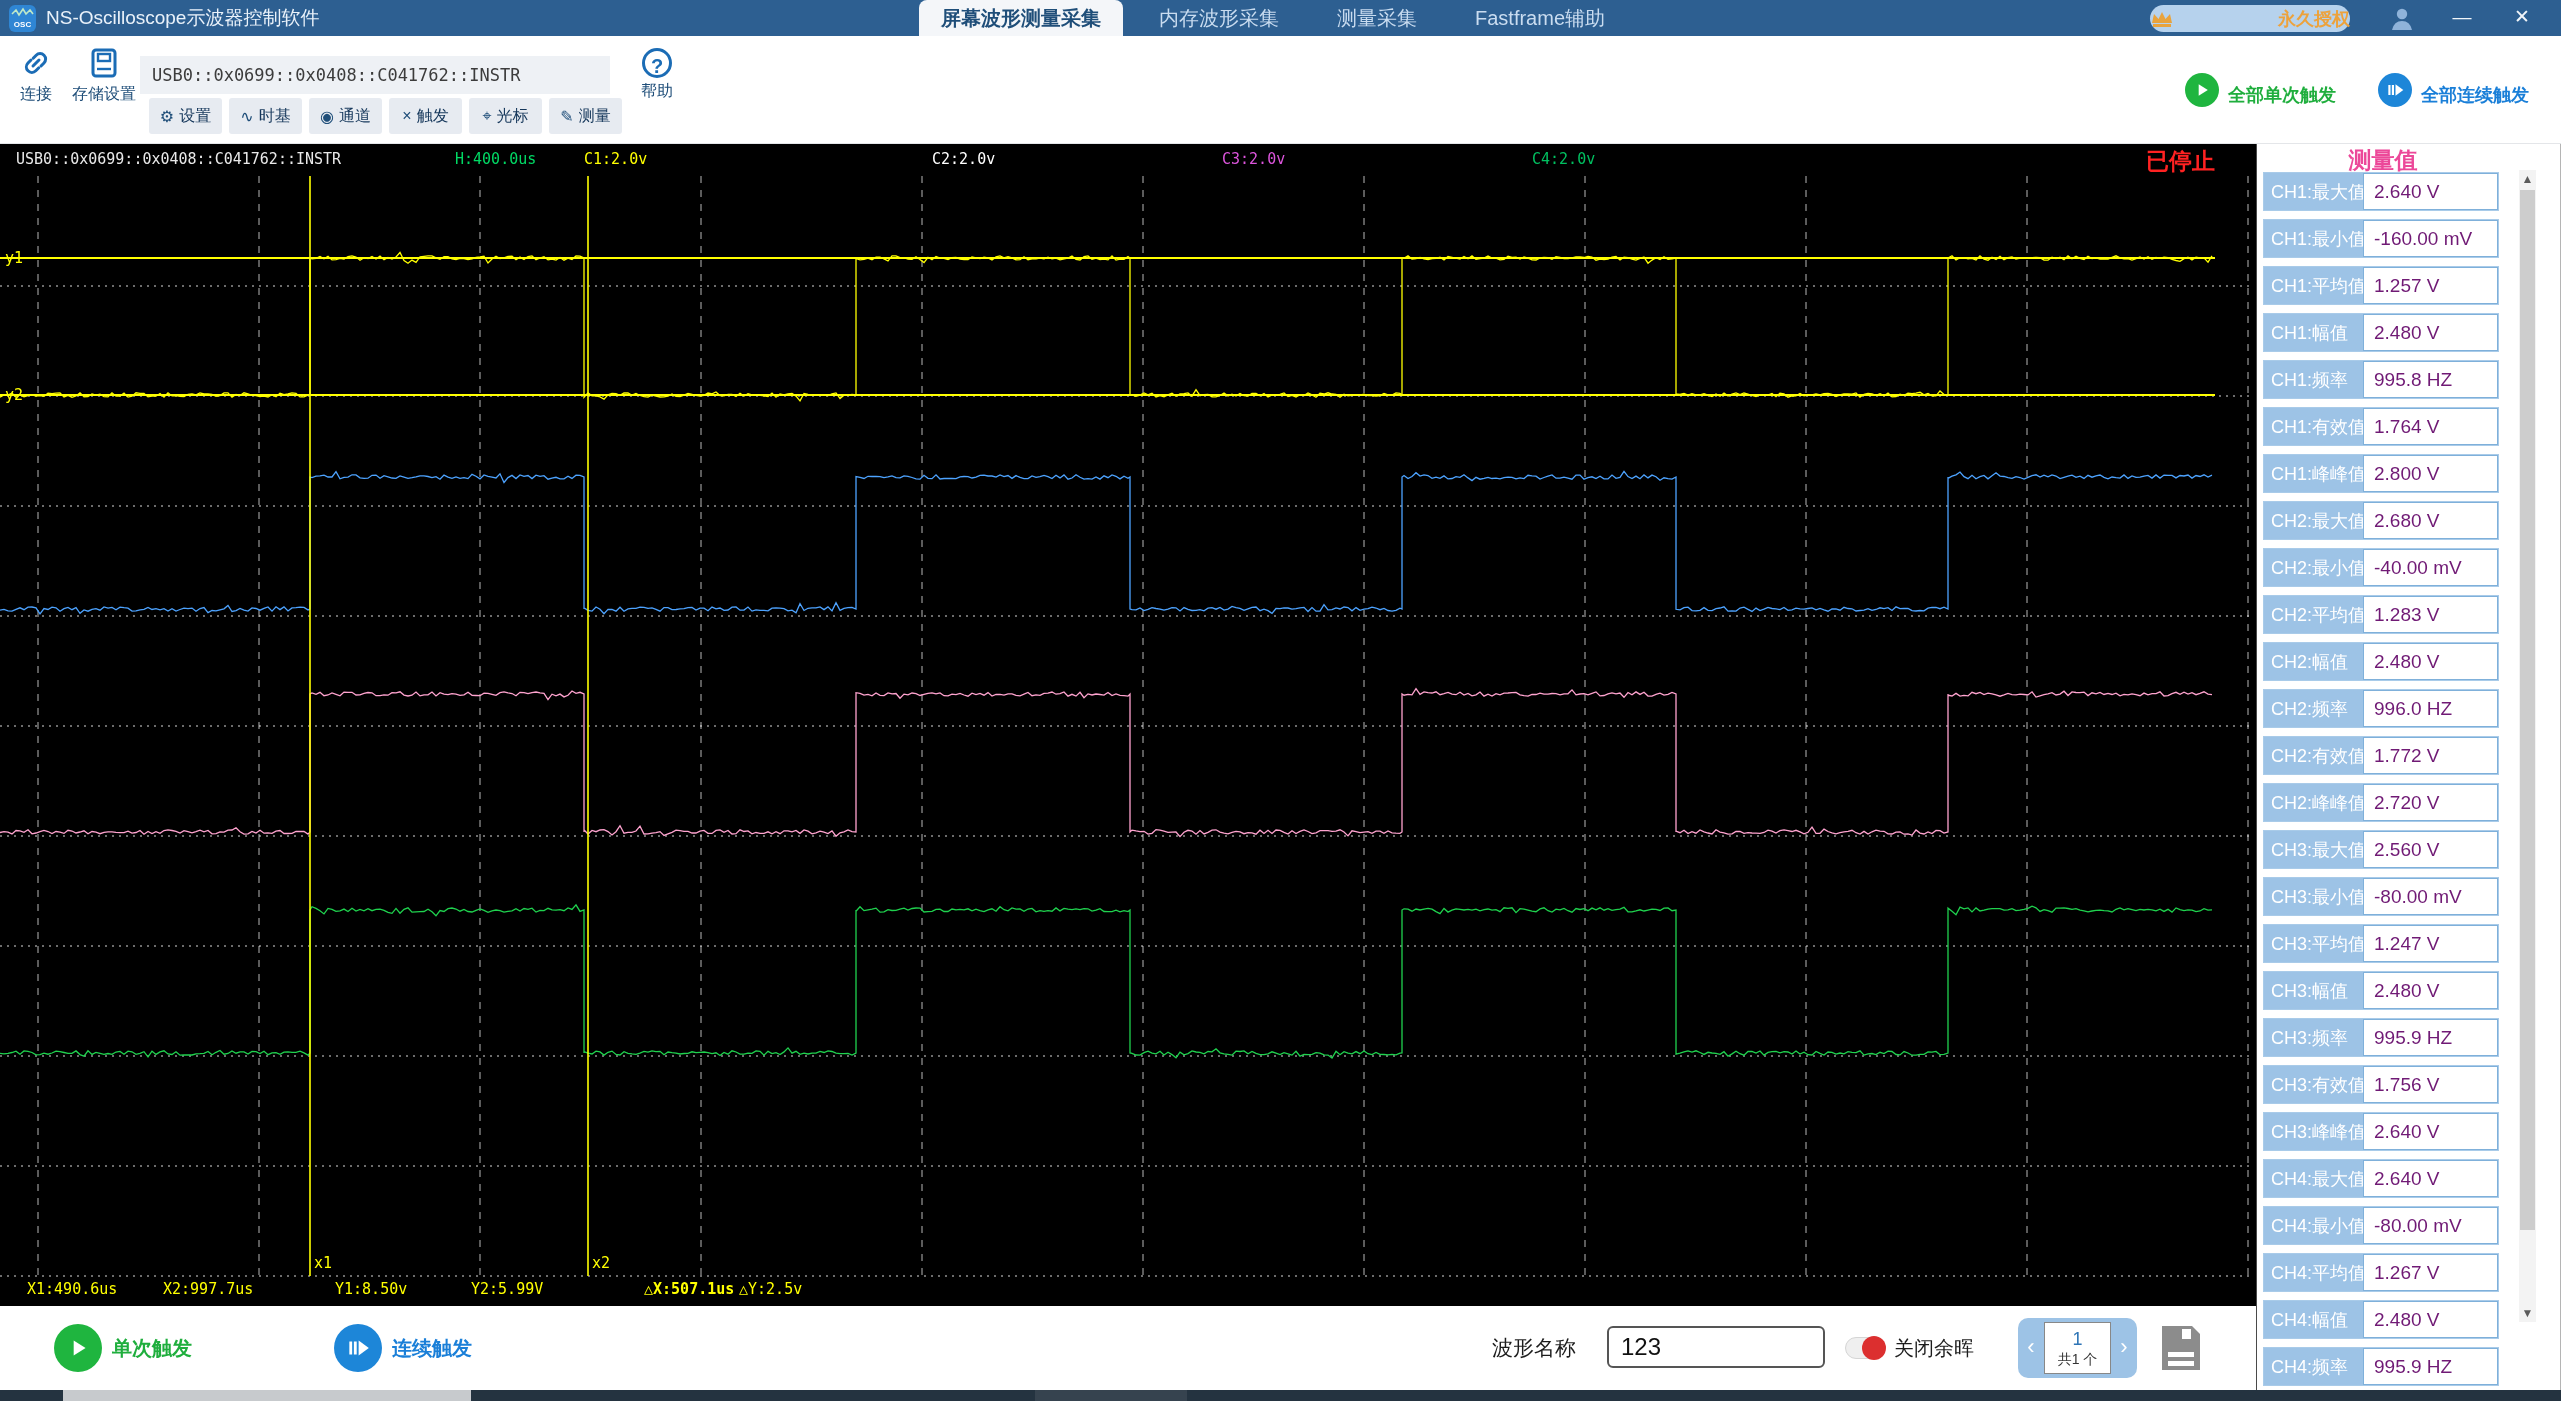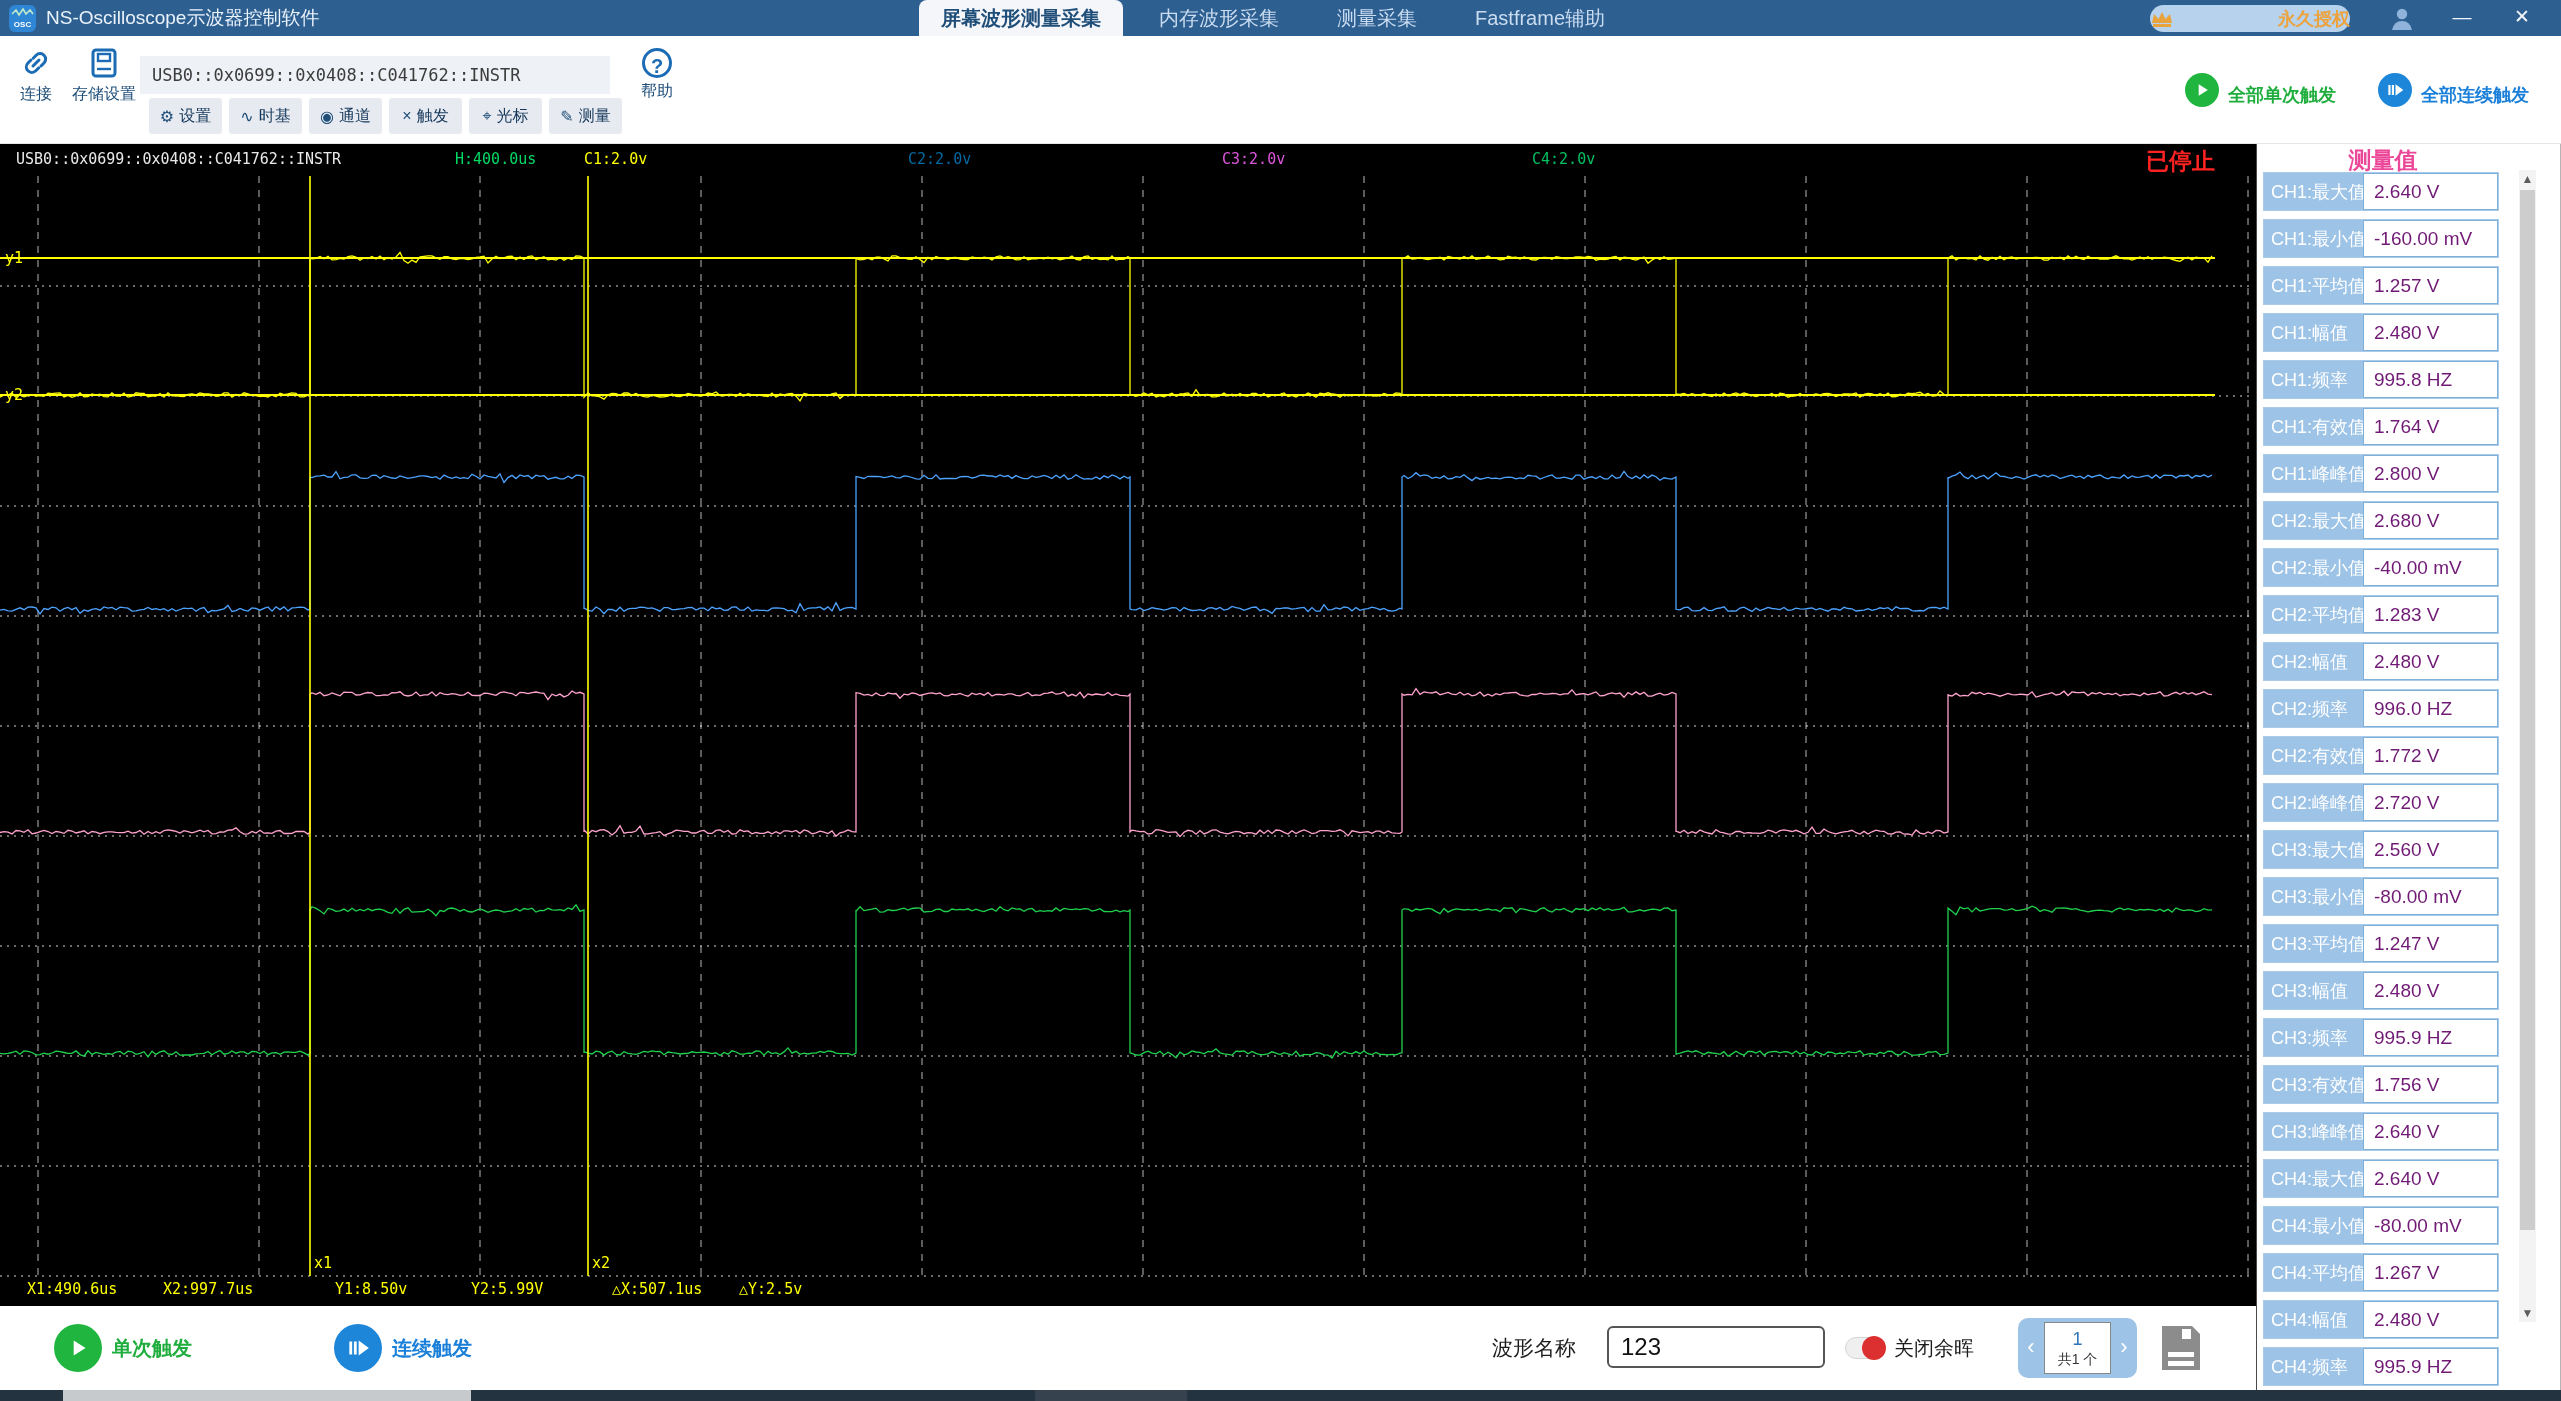--- a/index.html
+++ b/index.html
@@ -213,31 +213,31 @@
       <line x1="0" y1="251" x2="2215" y2="251" stroke="#ffff00" stroke-width="2.2" opacity="1"></line>
       <text x="5" y="119" fill="#ffff00" font-size="15" font-family="DejaVu Sans Mono, monospace">y1</text>
       <text x="5" y="256" fill="#ffff00" font-size="15" font-family="DejaVu Sans Mono, monospace">y2</text>
       <text x="314" y="1124" fill="#ffff00" font-size="15" font-family="DejaVu Sans Mono, monospace">x1</text>
       <text x="592" y="1124" fill="#ffff00" font-size="15" font-family="DejaVu Sans Mono, monospace">x2</text>
     </svg>
   <div class="scope-device">USB0::0x0699::0x0408::C041762::INSTR</div>
   <div id="hdr-labels">
       <span class="hdr-label" style="left: 455px; color: rgb(0, 217, 100);">H:400.0us</span>
       <span class="hdr-label" style="left: 584px; color: rgb(255, 255, 0);">C1:2.0v</span>
-      <span class="hdr-label" style="left: 908px; color: #0369a1;">C2:2.0v</span>
+      <span class="hdr-label" style="left: 932px; color: #ffffff;">C2:2.0v</span>
       <span class="hdr-label" style="left: 1222px; color: rgb(221, 85, 221);">C3:2.0v</span>
       <span class="hdr-label" style="left: 1532px; color: rgb(0, 192, 96);">C4:2.0v</span>
     </div>
   <div class="scope-status">已停止</div>
   <div id="readouts">
       <span class="readout" style="left: 27px;">X1:490.6us</span>
       <span class="readout" style="left: 163px;">X2:997.7us</span>
       <span class="readout" style="left: 335px;">Y1:8.50v</span>
       <span class="readout" style="left: 471px;">Y2:5.99V</span>
-      <span class="readout" style="left: 612px;">△X:507.1us</span>
+      <span class="readout" style="left: 644px; font-weight: bold;">△X:507.1us</span>
       <span class="readout" style="left: 739px;">△Y:2.5v</span>
     </div>
 </div>
 
 <div class="sidebar">
   <div class="sidebar-title">测量值</div>
   <div class="mrows">
       <div class="mrow">
         <div class="mlabel">CH1:最大值</div>
         <div class="mvalue">2.640 V</div>

